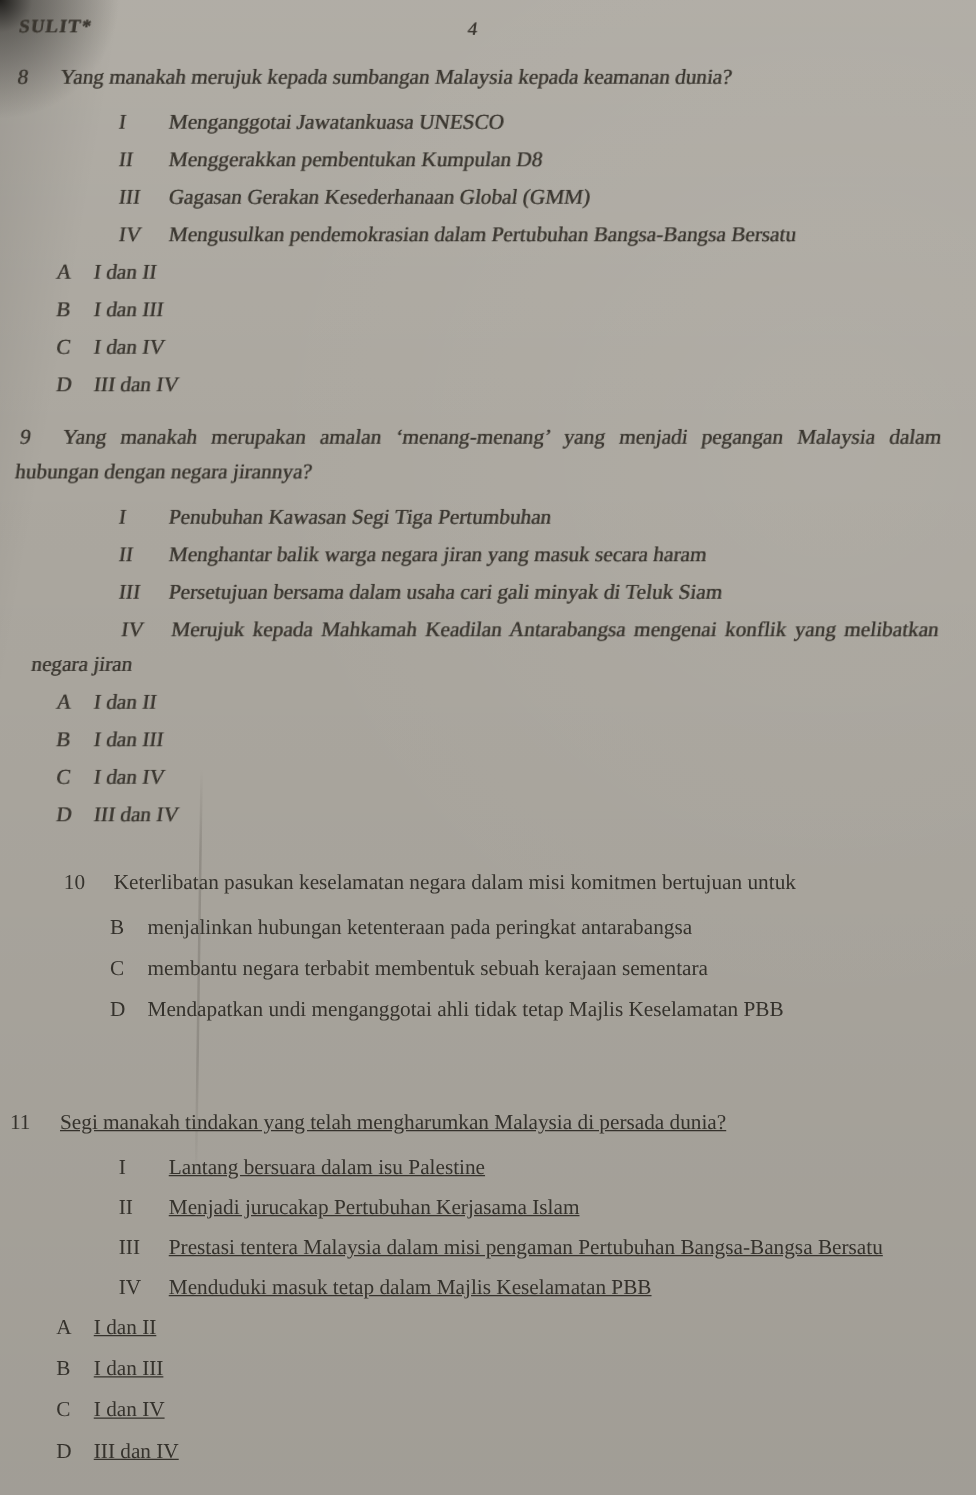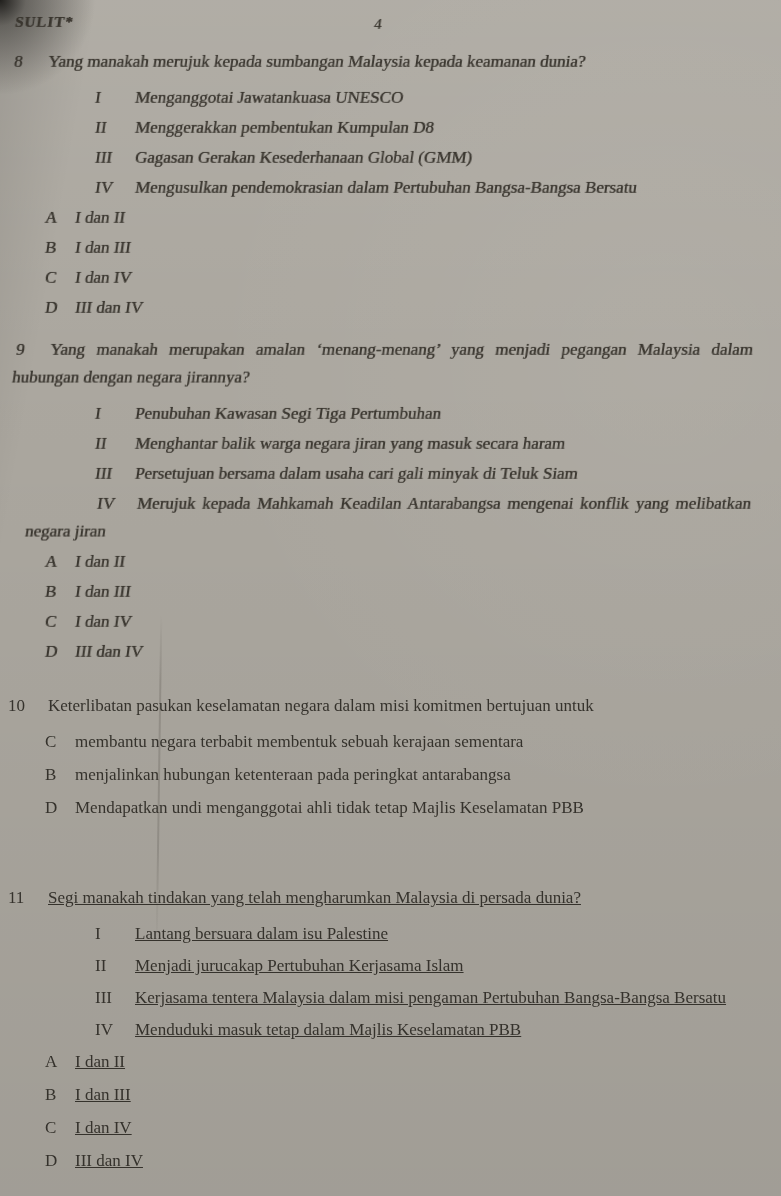--- a/index.html
+++ b/index.html
@@ -18,21 +18,21 @@
   }
   .crease{
     position:absolute;left:158px;top:615px;width:2px;height:330px;
     background:linear-gradient(180deg, rgba(90,85,78,0) 0%, rgba(90,85,78,0.28) 20%, rgba(70,66,60,0.22) 70%, rgba(90,85,78,0) 100%);
     transform:rotate(0.8deg);
   }
   header{position:absolute;top:0;left:0;right:0;height:44px;}
   .sulit{position:absolute;left:15px;top:14px;font-weight:bold;font-size:15px;letter-spacing:1px;}
   .pagenum{position:absolute;left:374px;top:16px;font-size:15px;}
   section.question{position:absolute;left:0;right:0;}
-  #q8{top:48px;} #q9{top:336px;} #q10{top:692px;} #q11{top:884px;text-decoration:underline;}
+  #q8{top:48px;} #q9{top:336px;} #q10{top:692px;margin-left:43px;} #q11{top:884px;text-decoration:underline;}
   p{margin:0;line-height:28px;}
   .stem{
     position:relative;margin:0 30px 8px 14px;text-indent:34px;text-align:justify;
   }
   .qnum{position:absolute;left:0;top:0;text-indent:0;}
   .loose .qnum{left:-6px;}
   .opt-roman{
     margin:0 0 2px 27px;text-indent:68px;white-space:nowrap;
   }
   .opt-roman.wrap{white-space:normal;text-align:justify;margin-right:32px;}
@@ -86,31 +86,31 @@
       <p class="opt-letter"><span class="letter">A</span><span>I dan II</span></p>
       <p class="opt-letter"><span class="letter">B</span><span>I dan III</span></p>
       <p class="opt-letter"><span class="letter">C</span><span>I dan IV</span></p>
       <p class="opt-letter"><span class="letter">D</span><span>III dan IV</span></p>
     </div>
   </section>
 
   <section class="question zone-bottom loose" id="q10">
     <p class="stem"><span class="qnum">10</span><span>Keterlibatan pasukan keselamatan negara dalam misi komitmen bertujuan untuk</span></p>
     <div class="answers">
+      <p class="opt-letter"><span class="letter">B</span><span>menjalinkan hubungan ketenteraan pada peringkat antarabangsa</span></p>
       <p class="opt-letter"><span class="letter">C</span><span>membantu negara terbabit membentuk sebuah kerajaan sementara</span></p>
-      <p class="opt-letter"><span class="letter">B</span><span>menjalinkan hubungan ketenteraan pada peringkat antarabangsa</span></p>
       <p class="opt-letter"><span class="letter">D</span><span>Mendapatkan undi menganggotai ahli tidak tetap Majlis Keselamatan PBB</span></p>
     </div>
   </section>
 
   <section class="question zone-bottom loose" id="q11">
     <p class="stem"><span class="qnum">11</span><span>Segi manakah tindakan yang telah mengharumkan Malaysia di persada dunia?</span></p>
     <p class="opt-roman"><span class="roman">I</span><span>Lantang bersuara dalam isu Palestine</span></p>
     <p class="opt-roman"><span class="roman">II</span><span>Menjadi jurucakap Pertubuhan Kerjasama Islam</span></p>
-    <p class="opt-roman"><span class="roman">III</span><span>Kerjasama tentera Malaysia dalam misi pengaman Pertubuhan Bangsa-Bangsa Bersatu</span></p>
+    <p class="opt-roman"><span class="roman">III</span><span>Prestasi tentera Malaysia dalam misi pengaman Pertubuhan Bangsa-Bangsa Bersatu</span></p>
     <p class="opt-roman"><span class="roman">IV</span><span>Menduduki masuk tetap dalam Majlis Keselamatan PBB</span></p>
     <div class="answers">
       <p class="opt-letter"><span class="letter">A</span><span>I dan II</span></p>
       <p class="opt-letter"><span class="letter">B</span><span>I dan III</span></p>
       <p class="opt-letter"><span class="letter">C</span><span>I dan IV</span></p>
       <p class="opt-letter"><span class="letter">D</span><span>III dan IV</span></p>
     </div>
   </section>
 </div>
 

